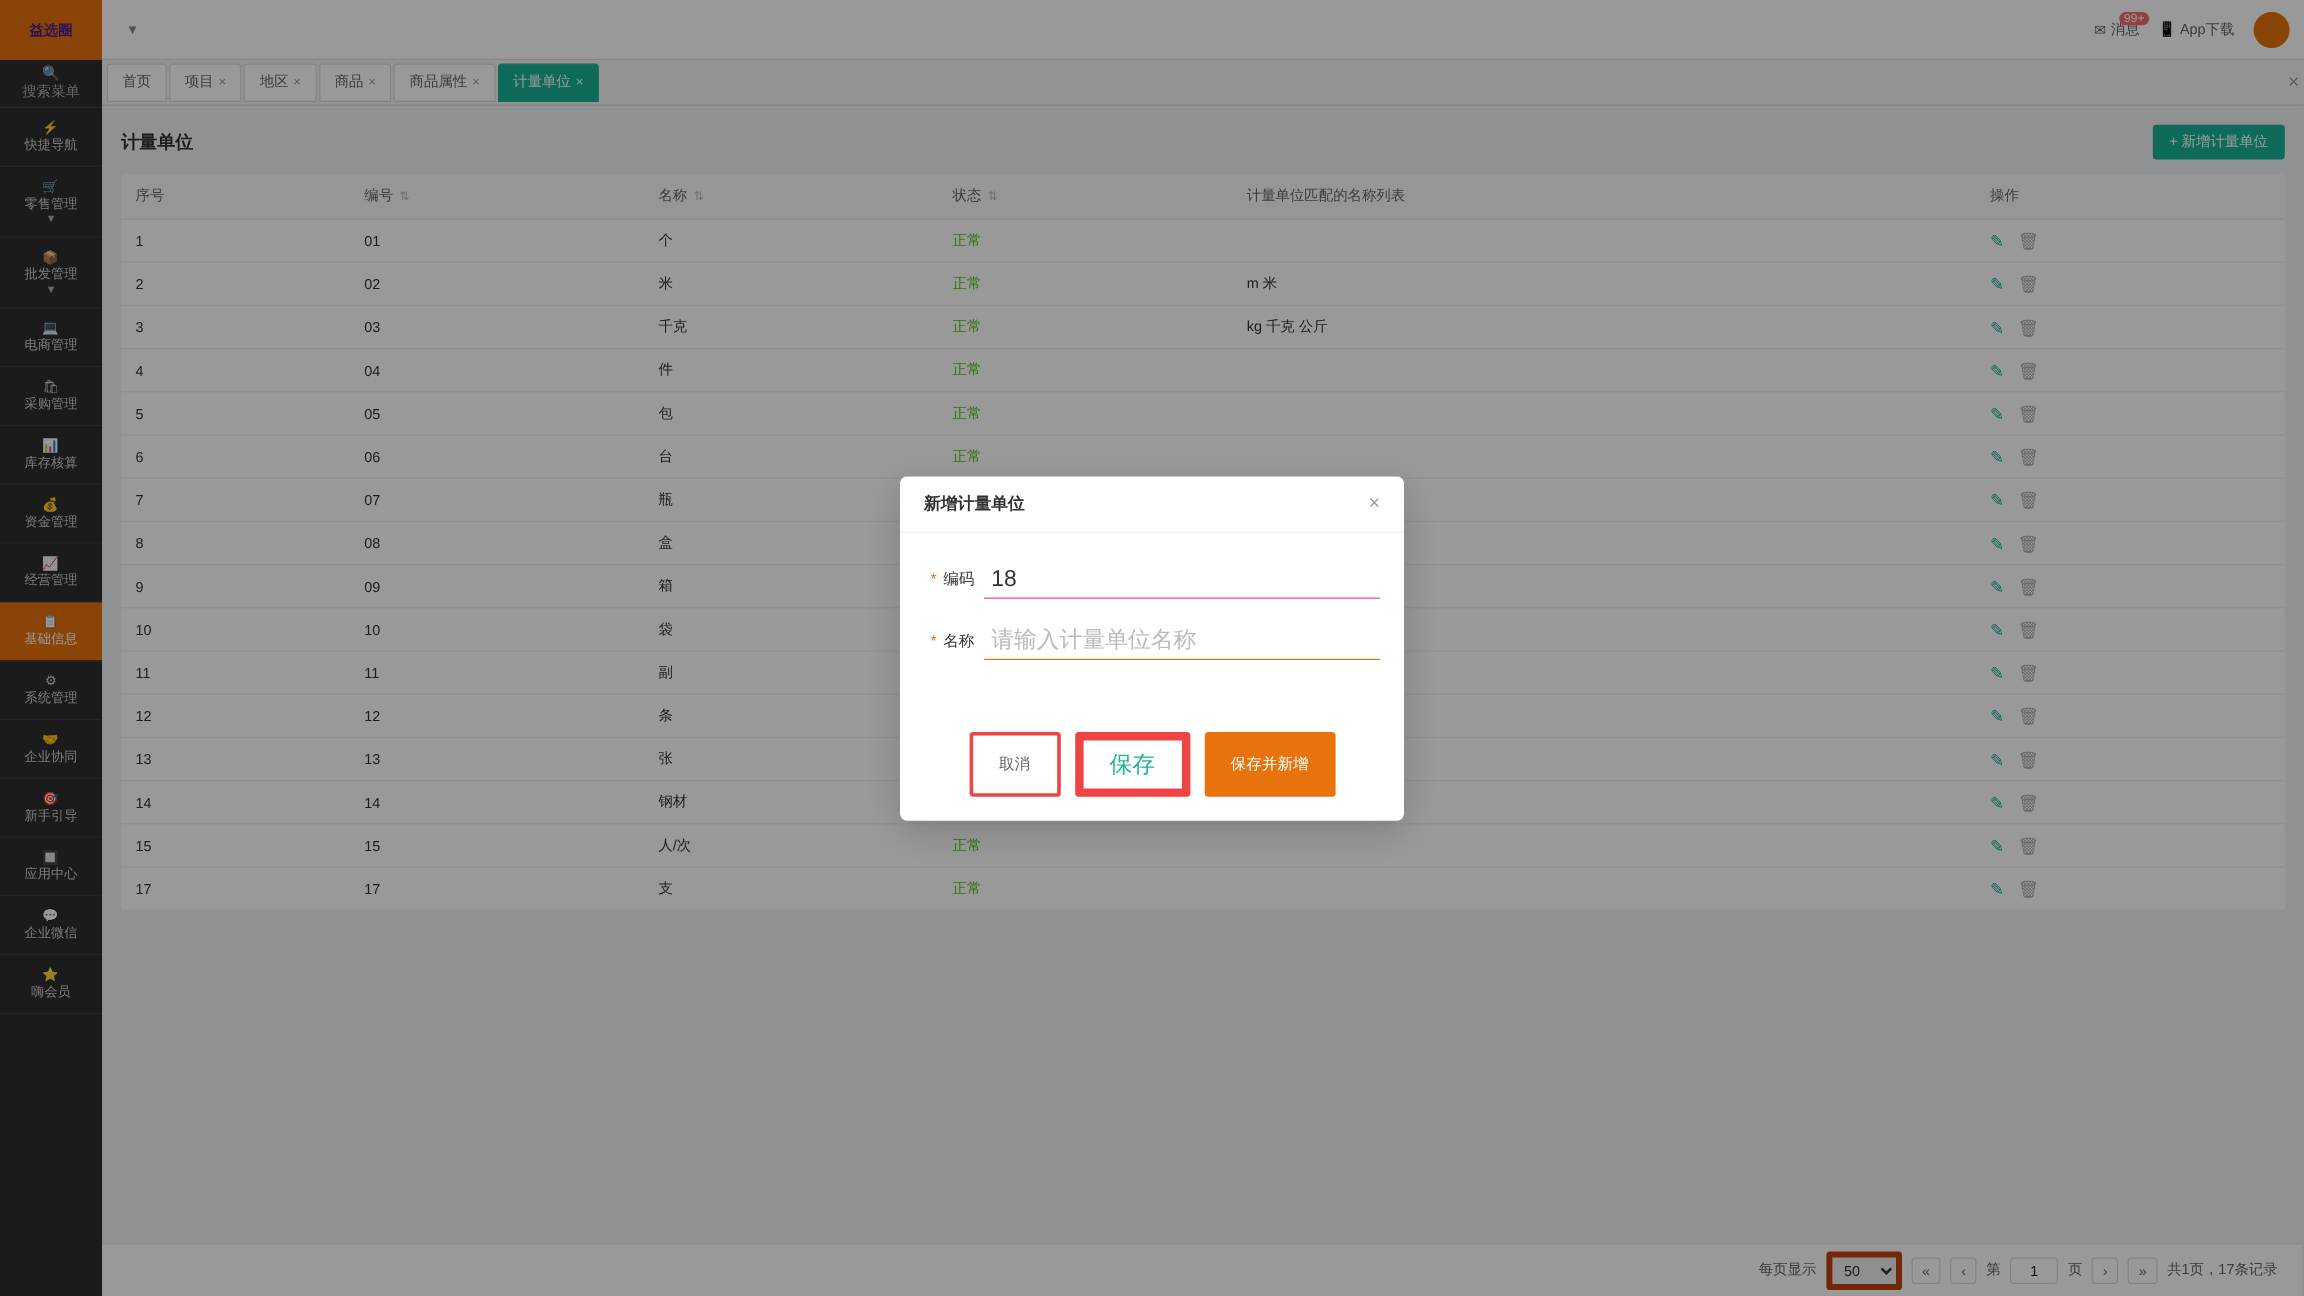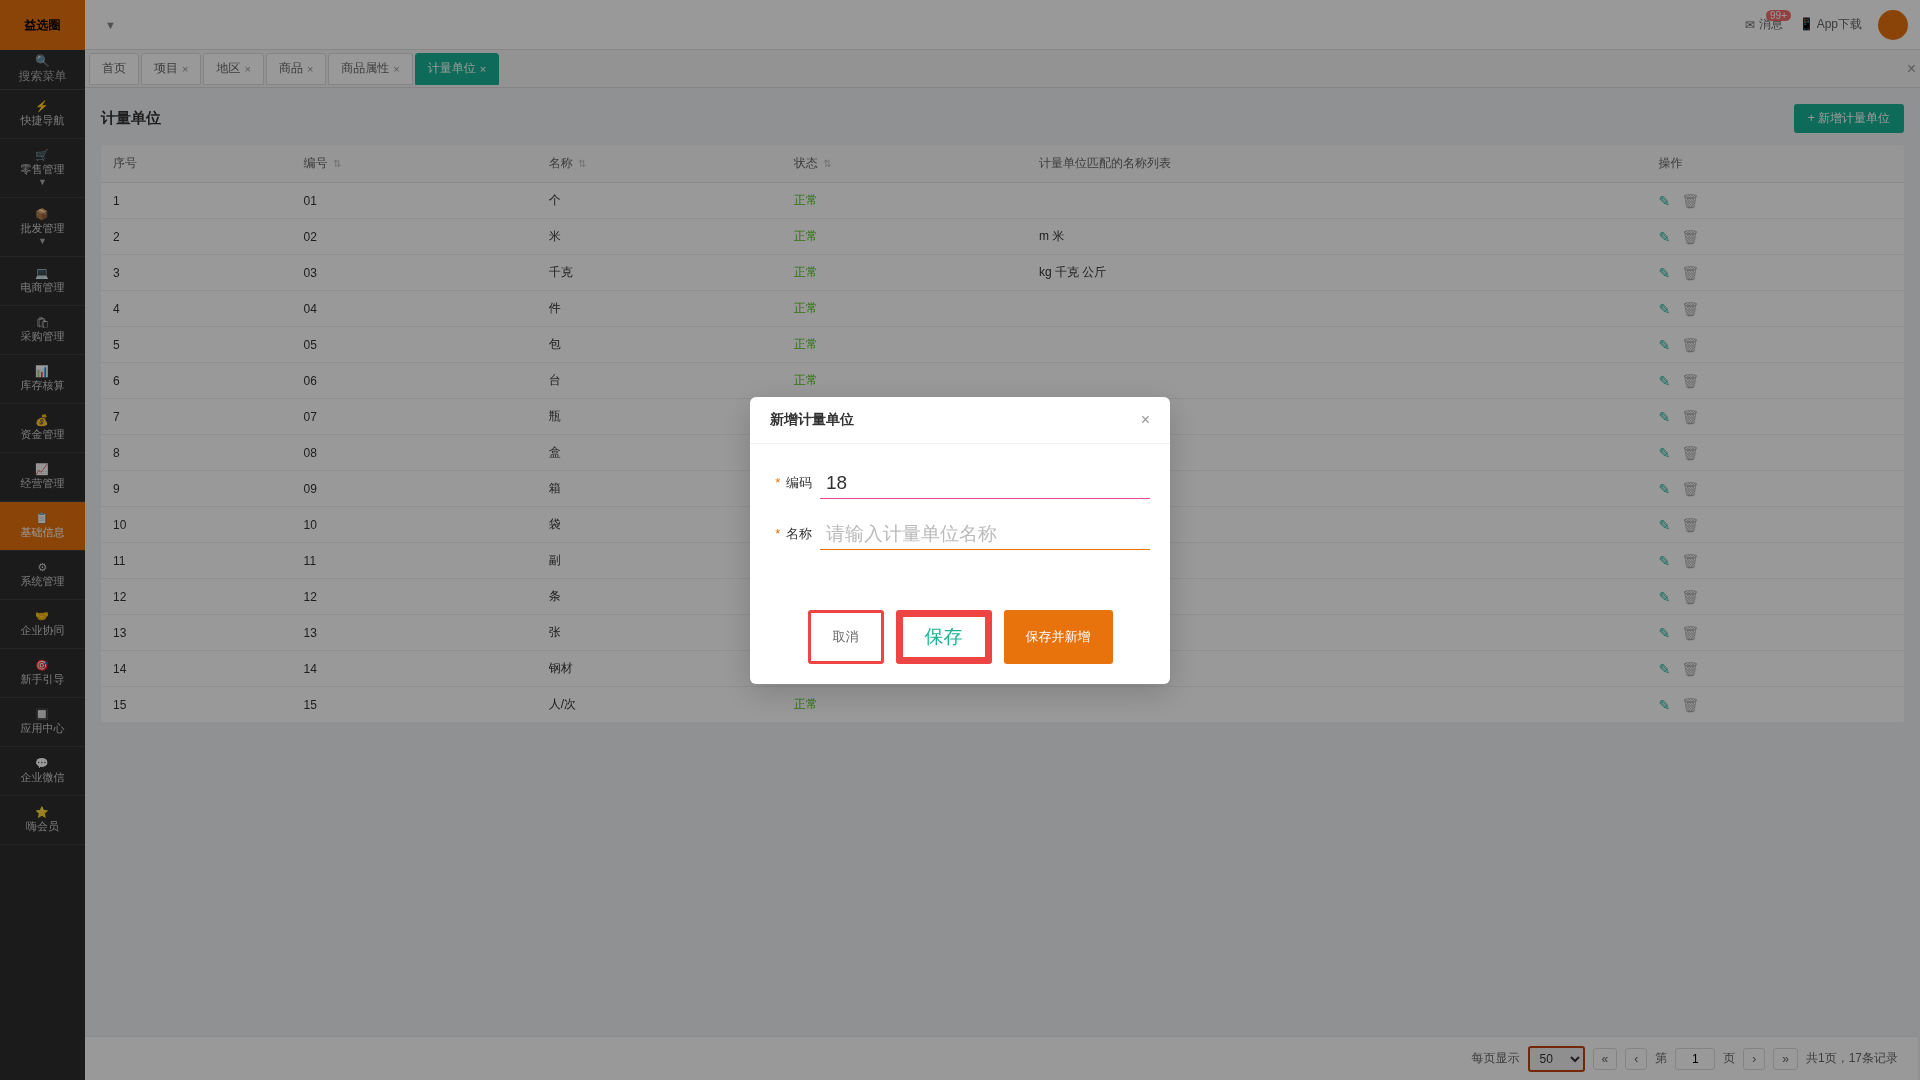--- a/index.html
+++ b/index.html
@@ -6,21 +6,21 @@
     body { background: #f5f5f5; font-size: 13px; color: #333; overflow: hidden; width: 1920px; height: 1080px; }
 
     
     .sidebar {
       position: fixed; left: 0; top: 0; width: 85px; height: 1080px;
       background: #2d2d2d; color: #ccc; display: flex; flex-direction: column; align-items: center; z-index: 100;
     }
     .sidebar-logo {
       width: 100%; background: #e8720c; padding: 8px 0; display: flex; flex-direction: column; align-items: center; justify-content: center; height: 50px;
     }
-    .sidebar-logo-text { color: #000000; font-size: 12px; font-weight: bold; }
+    .sidebar-logo-text { color: #4c1d95; font-size: 12px; font-weight: bold; }
     .sidebar-search {
       width: 100%; padding: 8px 0; display: flex; flex-direction: column; align-items: center; justify-content: center;
       color: #aaa; font-size: 12px; border-bottom: 1px solid #444; cursor: pointer; height: 40px;
     }
     .sidebar-nav-item {
       width: 100%; padding: 10px 0; display: flex; flex-direction: column; align-items: center; justify-content: center;
       color: #ccc; font-size: 11px; cursor: pointer; border-bottom: 1px solid #3d3d3d; min-height: 44px;
     }
     .sidebar-nav-item.active { background: #e8720c; color: white; }
 
@@ -78,21 +78,21 @@
     .action-btn { color: #1ab394; cursor: pointer; margin-right: 8px; font-size: 14px; }
     .action-del { color: #aaa; cursor: pointer; font-size: 14px; }
 
     
     .pagination-bar {
       position: fixed; bottom: 0; left: 85px; right: 2px; height: 44px;
       background: white; border-top: 1px solid #e8e8e8;
       display: flex; align-items: center; justify-content: flex-end; padding: 0 20px; gap: 8px; font-size: 12px; color: #666;
     }
     .pagination-select {
-      border: 2px solid #c2410c; border-radius: 3px; padding: 3px 6px; font-size: 12px; color: #333;
+      border: 5px solid #c2410c; border-radius: 3px; padding: 3px 6px; font-size: 12px; color: #333;
     }
     .page-btn {
       border: 1px solid #ddd; background: white; padding: 3px 8px; border-radius: 3px;
       cursor: pointer; font-size: 12px; color: #666;
     }
     .page-input { border: 1px solid #ddd; border-radius: 3px; padding: 3px 6px; width: 40px; text-align: center; font-size: 12px; }
 
     
     .modal-overlay {
       position: fixed; top: 0; left: 0; right: 0; bottom: 0;
@@ -428,20 +428,31 @@
       <td></td>
       <td>
         <span class="action-btn" title="编辑">✎</span>
         <span class="action-del" title="删除">🗑</span>
       </td>
     </tr>
           <tr>
       <td>15</td>
       <td>15</td>
       <td>人/次</td>
+      <td class="status-normal">正常</td>
+      <td></td>
+      <td>
+        <span class="action-btn" title="编辑">✎</span>
+        <span class="action-del" title="删除">🗑</span>
+      </td>
+    </tr>
+          <tr>
+      <td>17</td>
+      <td>17</td>
+      <td>支</td>
       <td class="status-normal">正常</td>
       <td></td>
       <td>
         <span class="action-btn" title="编辑">✎</span>
         <span class="action-del" title="删除">🗑</span>
       </td>
     </tr>
         </tbody>
     </table>
   </div>

